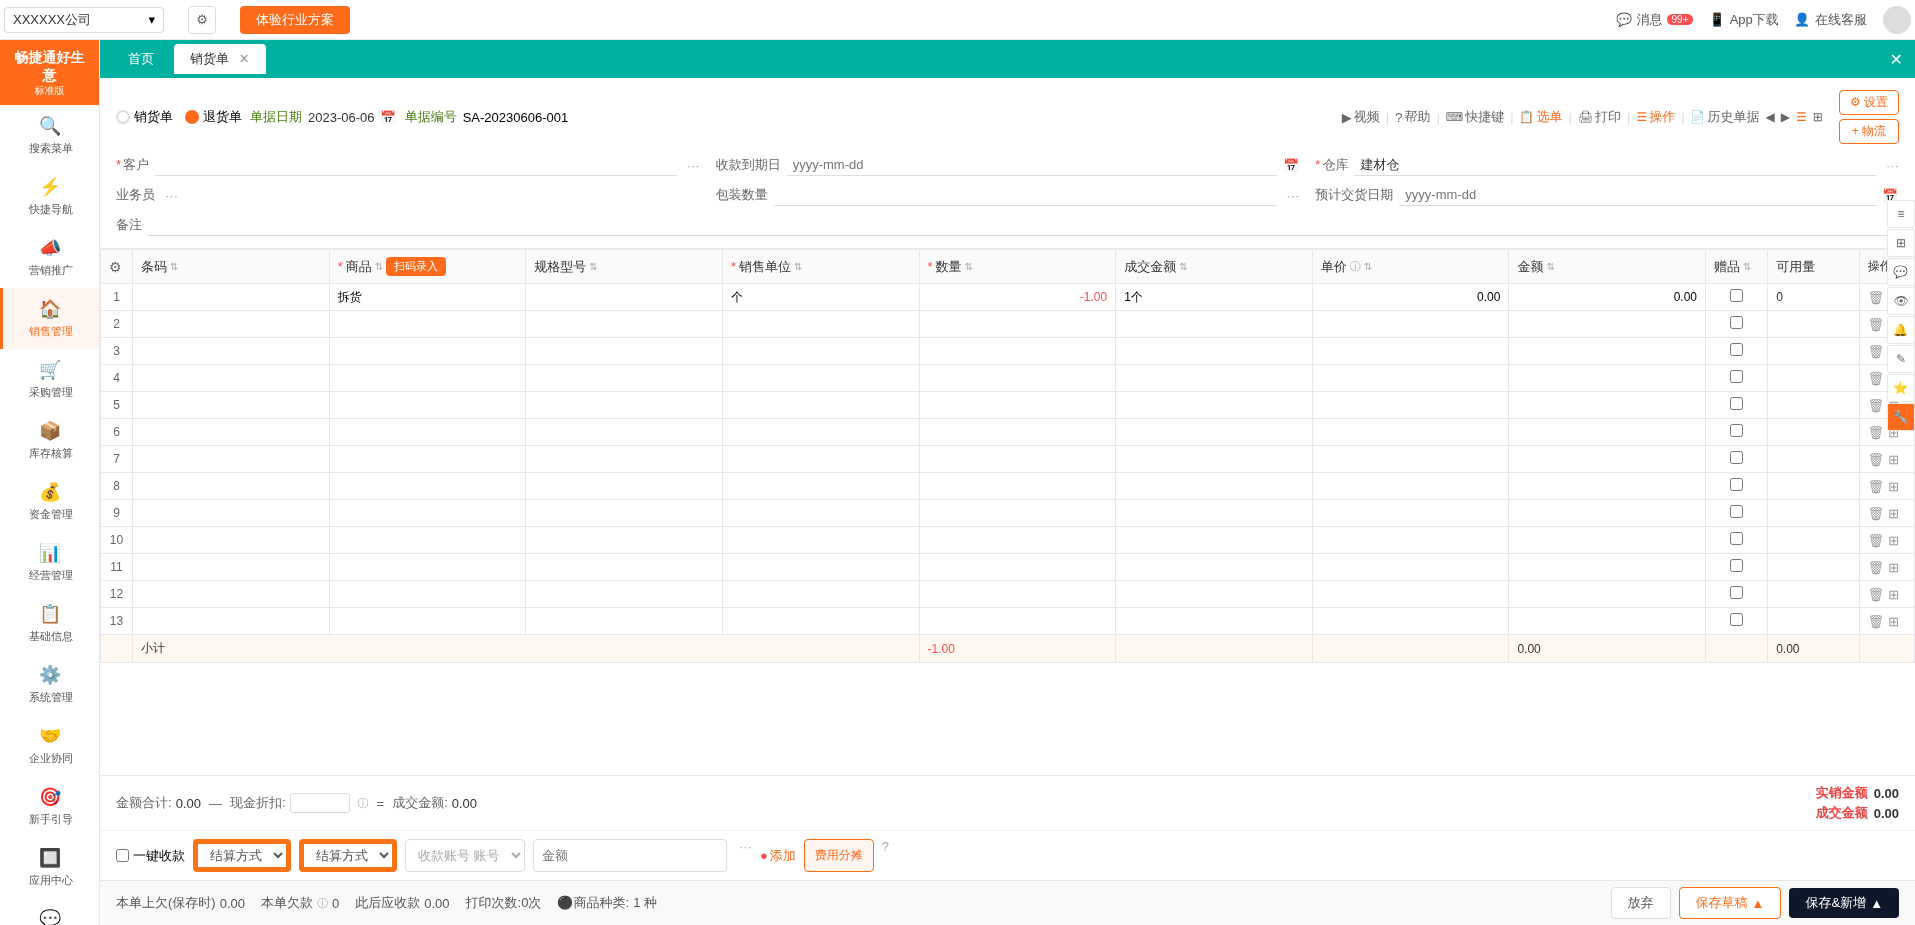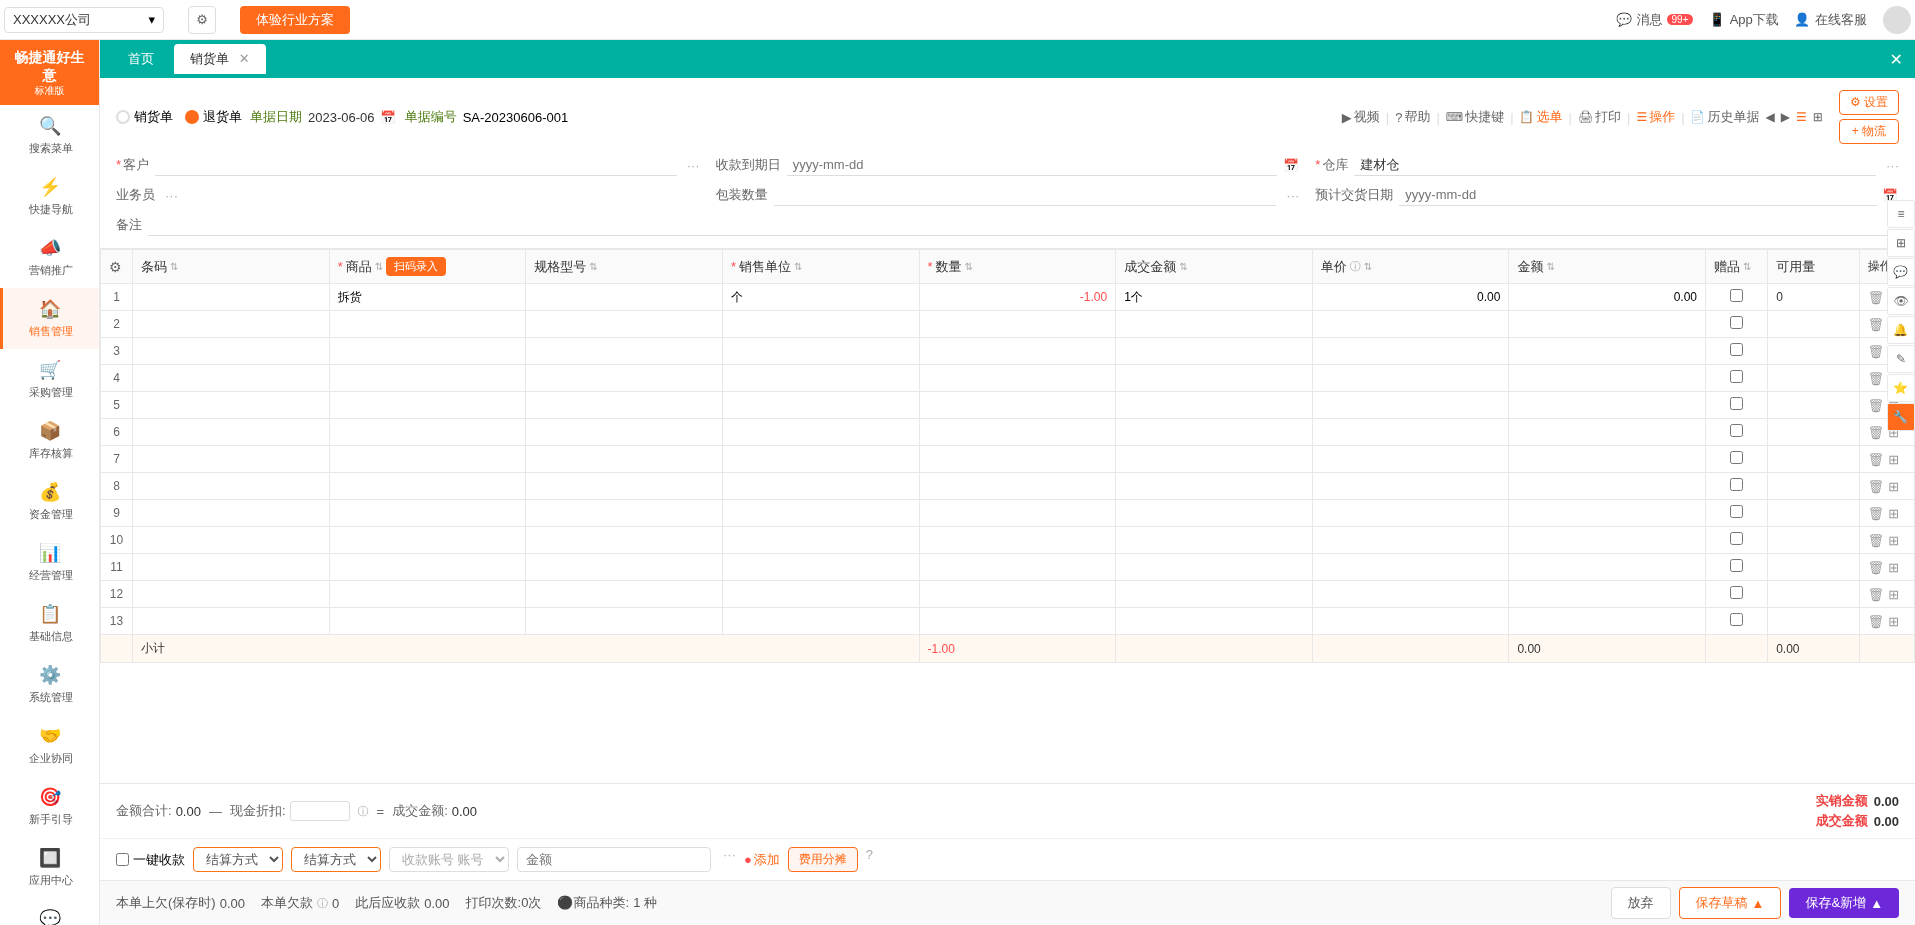--- a/index.html
+++ b/index.html
@@ -82,37 +82,37 @@
     
     .bottom-calc { background: #fff; border-top: 1px solid #e8e8e8; padding: 8px 16px; display: flex; align-items: center; gap: 8px; font-size: 13px; }
     .calc-item { display: flex; align-items: center; gap: 4px; }
     .calc-label { color: #666; }
     .calc-val { color: #333; font-weight: 500; }
     .minus-icon { color: #666; }
     .equals-icon { color: #666; }
 
     .bottom-payment { background: #fff; border-top: 1px solid #f0f0f0; padding: 8px 16px; display: flex; gap: 8px; font-size: 12px; }
     .one-click-pay { display: flex; align-items: center; gap: 4px; }
-    .pay-method { border: 1px solid #f97316; border-radius: 4px; padding: 3px 8px; background: #fff; cursor: pointer; color: #555; }
+    .pay-method { border: 5px solid #f97316; border-radius: 4px; padding: 3px 8px; background: #fff; cursor: pointer; color: #555; }
     .account-num { border: 1px solid #ddd; border-radius: 4px; padding: 3px 8px; background: #fff; cursor: pointer; color: #aaa; min-width: 80px; }
     .amount-field { border: 1px solid #ddd; border-radius: 4px; padding: 3px 8px; background: #fff; min-width: 60px; }
     .add-btn { color: #ff6b1a; cursor: pointer; display: flex; align-items: center; gap: 2px; }
     .fenyong-btn { border: 1px solid #ff6b1a; color: #ff6b1a; background: #fff; border-radius: 4px; padding: 3px 10px; cursor: pointer; font-size: 12px; }
     .help-icon { color: #aaa; cursor: pointer; }
 
     .bottom-status { background: #f9f9f9; border-top: 1px solid #e8e8e8; padding: 6px 16px; display: flex; align-items: center; gap: 16px; font-size: 12px; color: #555; }
     .status-item { display: flex; align-items: center; gap: 4px; }
     .status-val { font-weight: 500; }
     .right-summary { margin-left: auto; display: flex; align-items: center; gap: 12px; }
     .summary-line { display: flex; align-items: center; gap: 6px; }
     .summary-label { color: #ef4444; font-weight: bold; }
     .summary-val { font-weight: bold; color: #333; }
     .btn-discard { border: 1px solid #ddd; background: #fff; color: #555; border-radius: 4px; padding: 6px 16px; cursor: pointer; font-size: 13px; }
     .btn-save-draft { border: 1px solid #ff6b1a; background: #fff; color: #ff6b1a; border-radius: 4px; padding: 6px 16px; cursor: pointer; font-size: 13px; display: flex; align-items: center; gap: 4px; }
-    .btn-save-new { background: #6d28d9; color: #fff; border: none; border-radius: 4px; padding: 6px 16px; cursor: pointer; font-size: 13px; display: flex; align-items: center; gap: 4px; }
+    .btn-save-new { background: #0f172a; color: #fff; border: none; border-radius: 4px; padding: 6px 16px; cursor: pointer; font-size: 13px; display: flex; align-items: center; gap: 4px; }
     .action-buttons { display: flex; gap: 8px; align-items: center; }
 
     
     .right-float { position: fixed; right: 0; top: 200px; display: flex; flex-direction: column; gap: 1px; z-index: 100; }
     .float-btn { width: 28px; background: #fff; border: 1px solid #e8e8e8; display: flex; align-items: center; justify-content: center; padding: 6px 4px; cursor: pointer; color: #666; font-size: 12px; border-radius: 2px; }
     .float-btn.active-orange { background: #ff6b1a; color: #fff; }
     .pipe { color: #ddd; }
   </style>
 </head>
 <body>

